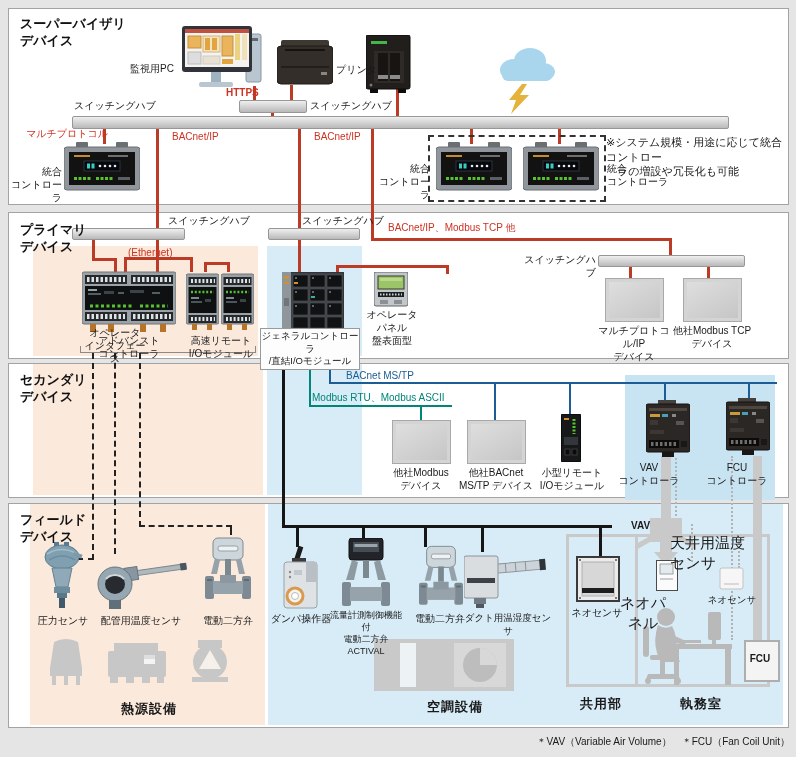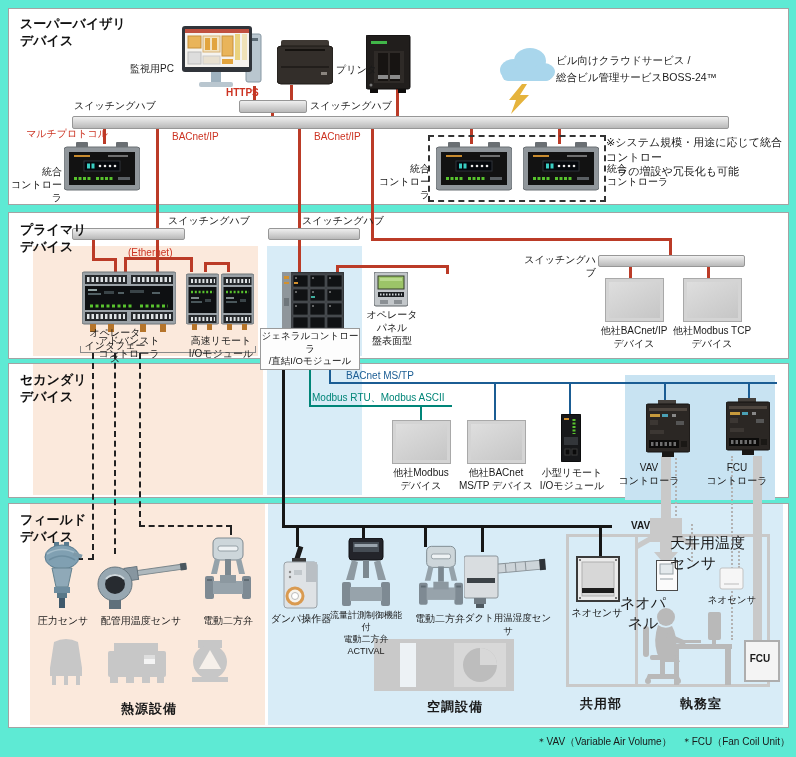--- a/index.html
+++ b/index.html
@@ -1,16 +1,16 @@
 <!DOCTYPE html>
 <html lang="ja"><head>
 <meta charset="utf-8">
 <style>
   html,body{margin:0;padding:0;background:#fff;}
-  #stage{position:relative;width:796px;height:757px;background:#5eead4;overflow:hidden;
+  #stage{position:relative;width:796px;height:757px;background:#e5e5e5;overflow:hidden;
          font-family:"Liberation Sans","DejaVu Sans",sans-serif;}
   .box{position:absolute;border:1px solid #a3a3a3;background:#fff;z-index:1;}
   .tint{position:absolute;z-index:2;}
   .deco{position:absolute;z-index:3;}
   .ln{position:absolute;z-index:4;}
   .red{background:#bb3b27;}
   .blk{background:#161616;}
   .teal{background:#008578;}
   .blue{background:#1b5d94;}
   .hub{position:absolute;z-index:5;background:linear-gradient(#efefef,#b9b9b9);
@@ -486,22 +486,20 @@
     <rect x="1" y="1" width="23" height="21" rx="2" fill="#f6f6f6" stroke="#c2c2c2"></rect>
     <rect x="5" y="16" width="15" height="2" fill="#d9d9d9"></rect>
   </svg>
   <div class="dev" style="left:744px;top:640px;width:32px;height:38px;background:#f4f4f4;border:2px solid #aeaeae"></div>
 
   <div class="lbl ttl" style="left:20px;top:16px;width:130px">スーパーバイザリ
 デバイス</div>
   <div class="lbl" style="left:130px;top:62px;width:50px">監視用PC</div>
   <div class="lbl rtx" style="left:218px;top:86px;width:42px;font-weight:bold">HTTPS</div>
   <div class="lbl" style="left:336px;top:63px;width:42px">プリンタ</div>
-  <div class="lbl" style="left:556px;top:52px;width:210px;font-size:10.5px;line-height:1.65">ビル向けクラウドサービス /
-総合ビル管理サービスBOSS-24™</div>
   <div class="lbl" style="left:74px;top:99px;width:115px">スイッチングハブ</div>
   <div class="lbl" style="left:310px;top:99px;width:115px">スイッチングハブ</div>
   <div class="lbl rtx r" style="left:10px;top:127px;width:90px">マルチプロトコル</div>
   <div class="lbl rtx" style="left:164px;top:130px;width:64px">BACnet/IP</div>
   <div class="lbl rtx" style="left:306px;top:130px;width:64px">BACnet/IP</div>
   <div class="lbl r" style="left:6px;top:165px;width:56px">統合
 コントローラ</div>
   <div class="lbl r" style="left:378px;top:162px;width:52px">統合
 コントローラ</div>
   <div class="lbl" style="left:607px;top:162px;width:64px">統合
@@ -518,22 +516,23 @@
 インタフェース</div>
   <div class="lbl c" style="left:83px;top:334px;width:92px">アドバンスト
 コントローラ</div>
   <div class="lbl c" style="left:180px;top:334px;width:82px">高速リモート
 I/Oモジュール</div>
   <div class="lbl c" style="left:260px;top:328px;width:98px;font-size:9.5px;background:#fdfdfd;border:1px solid #9a9a9a;padding:1px 0;z-index:7">ジェネラルコントローラ
 /直結I/Oモジュール</div>
   <div class="lbl c" style="left:364px;top:308px;width:56px">オペレータ
 パネル
 盤表面型</div>
+  <div class="lbl rtx" style="left:380px;top:221px;width:210px">BACnet/IP、Modbus TCP 他</div>
   <div class="lbl r" style="left:520px;top:253px;width:76px">スイッチングハブ</div>
-  <div class="lbl c" style="left:594px;top:324px;width:80px">他社BACnet/IP
+  <div class="lbl c" style="left:594px;top:324px;width:80px">マルチプロトコル/IP
 デバイス</div>
   <div class="lbl c" style="left:668px;top:324px;width:88px">他社Modbus TCP
 デバイス</div>
 
   <div class="lbl ttl" style="left:20px;top:372px;width:90px">セカンダリ
 デバイス</div>
   <div class="lbl btx" style="left:346px;top:369px;width:110px">BACnet MS/TP</div>
   <div class="lbl ttx" style="left:312px;top:391px;width:160px">Modbus RTU、Modbus ASCII</div>
   <div class="lbl c" style="left:378px;top:466px;width:86px">他社Modbus
 デバイス</div>

